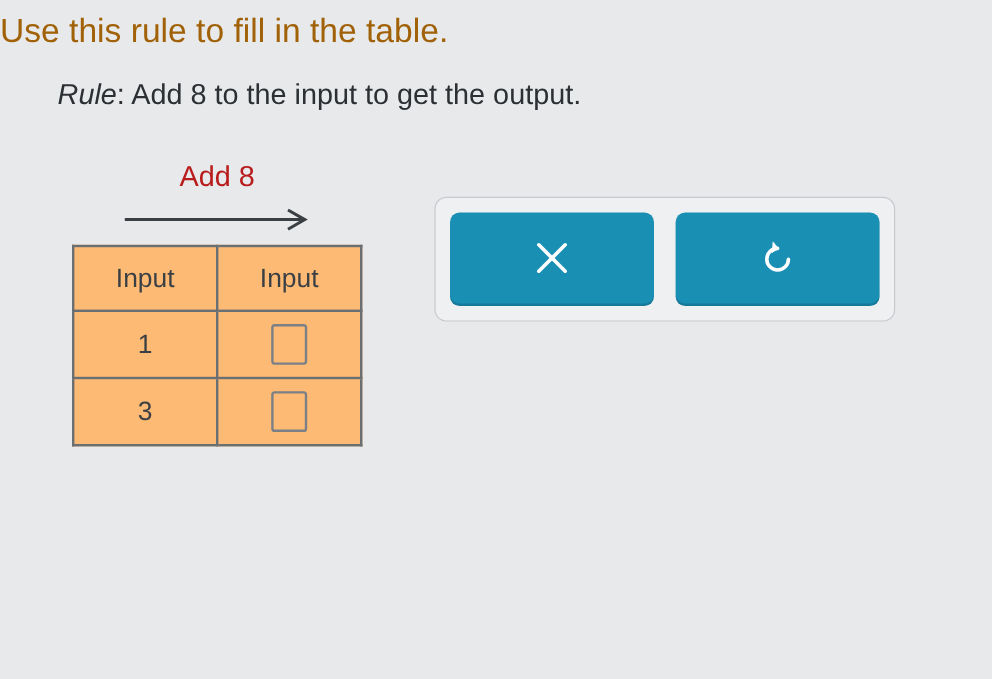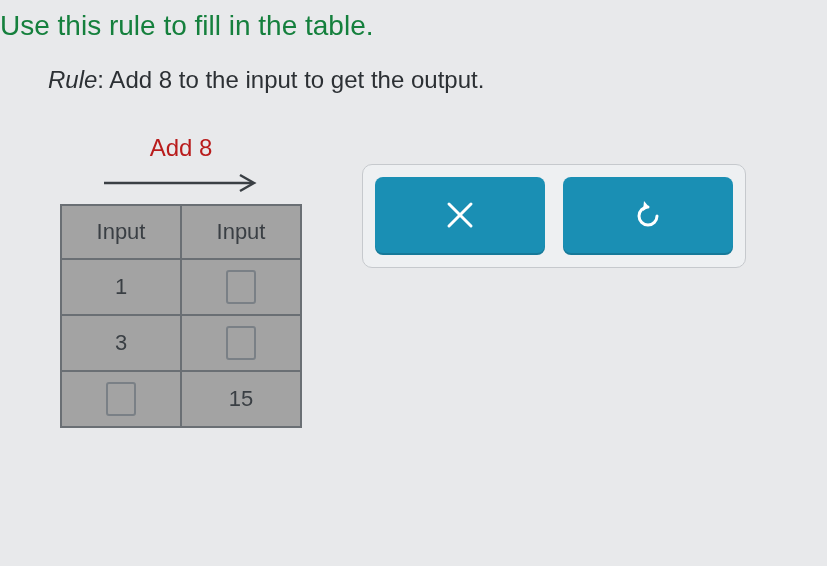--- a/index.html
+++ b/index.html
@@ -8,21 +8,21 @@
     background: #e8e9eb;
     width: 827px;
     height: 566px;
     padding: 10px 20px 20px 0;
     color: #3a3f44;
   }
   .instruction {
     font-size: 28px;
     font-weight: 500;
     margin-bottom: 24px;
-    color: #15803d;
+    color: #a16207;
   }
   .rule-line {
     font-size: 24px;
     margin-left: 48px;
     margin-bottom: 40px;
     color: #2c3034;
   }
   .rule-label { font-style: italic; }
   .content-row {
     display: flex;
@@ -44,21 +44,21 @@
     width: 180px;
     height: 30px;
     display: flex;
     align-items: center;
     justify-content: center;
     margin-bottom: 6px;
   }
   .arrow-svg { width: 170px; height: 24px; }
   table.io {
     border-collapse: collapse;
-    background: #a3a3a3;
+    background: #fdba74;
   }
   table.io th, table.io td {
     border: 2px solid #6a6f74;
     padding: 10px 10px;
     text-align: center;
     font-size: 22px;
     font-weight: 400;
     color: #3a3f44;
     min-width: 120px;
     height: 54px;
@@ -124,24 +124,20 @@
       </thead>
       <tbody>
         <tr>
           <td>1</td>
           <td><span class="blank-input"></span></td>
         </tr>
         <tr>
           <td>3</td>
           <td><span class="blank-input"></span></td>
         </tr>
-        <tr>
-          <td><span class="blank-input"></span></td>
-          <td>15</td>
-        </tr>
       </tbody>
     </table>
   </div>
 
   <div class="button-panel">
     <button class="btn">
       <span>
         <svg viewBox="0 0 34 34">
           <line x1="6" y1="6" x2="28" y2="28" class="btn-icon-stroke"></line>
           <line x1="28" y1="6" x2="6" y2="28" class="btn-icon-stroke"></line>

